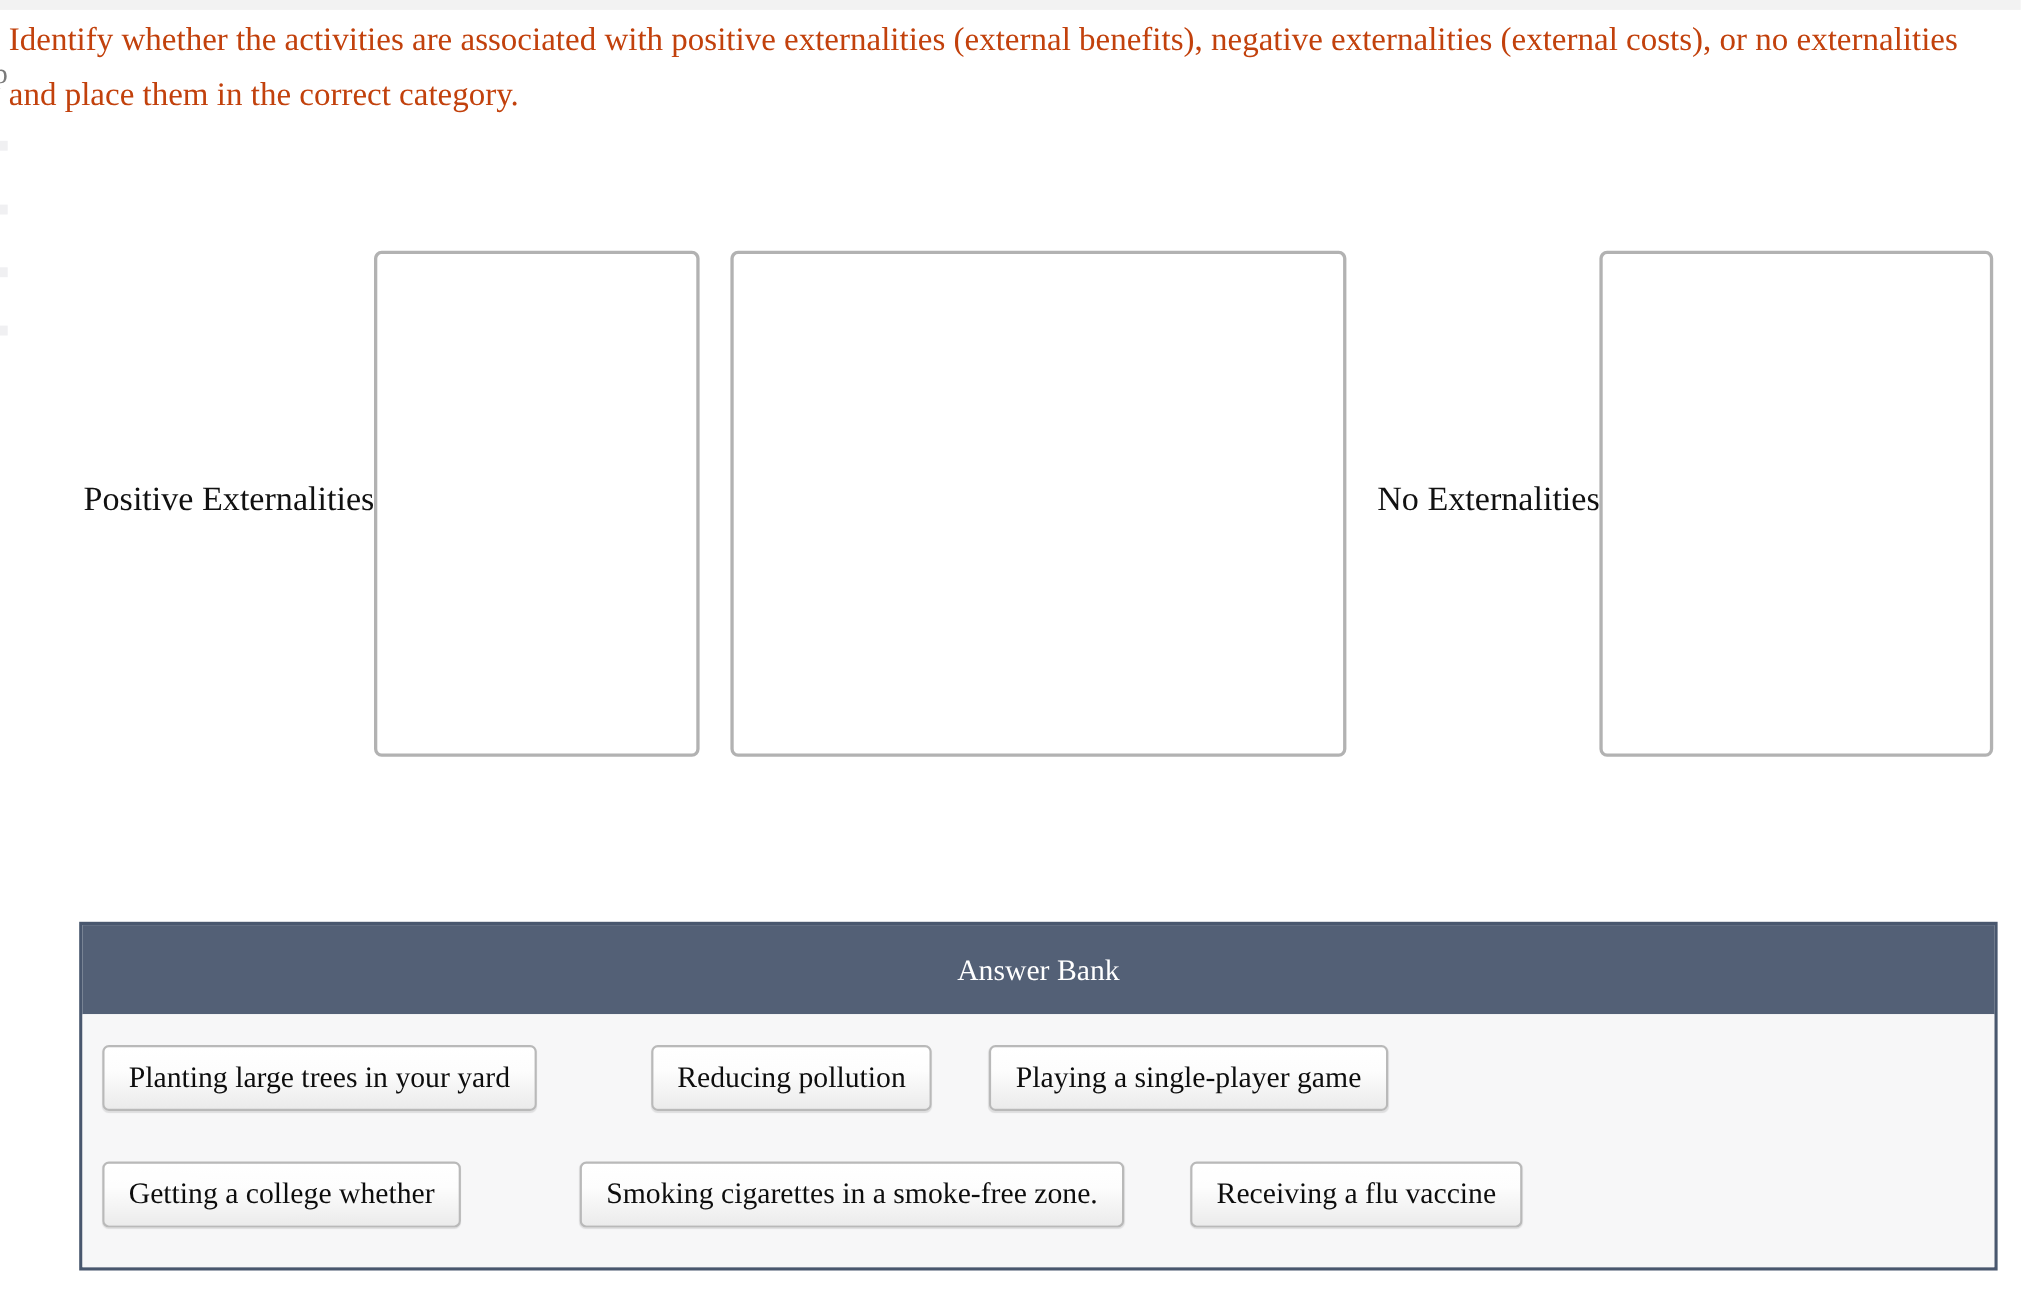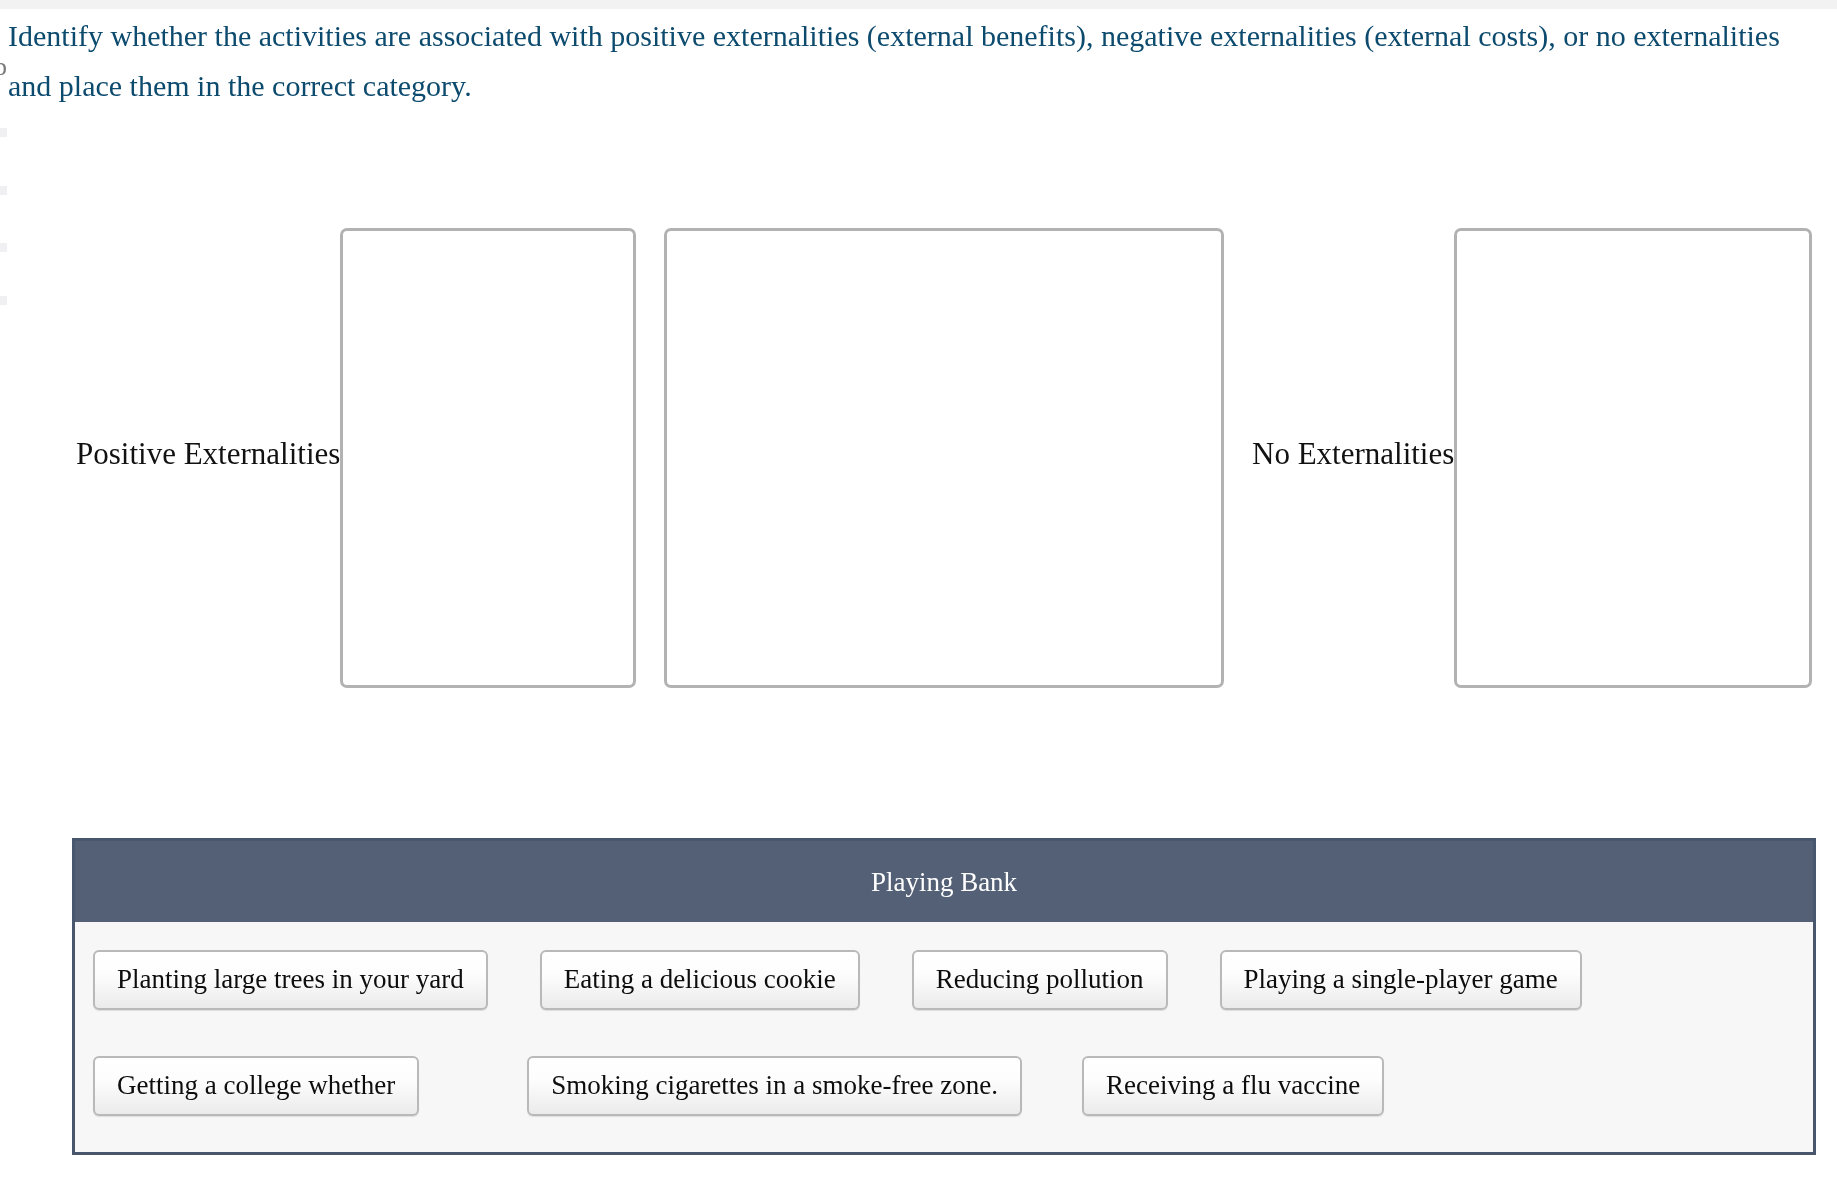--- a/index.html
+++ b/index.html
@@ -34,21 +34,21 @@
   }
 
   
   .prompt {
     position: absolute;
     top: 11px;
     left: 8px;
     width: 1800px;
     font-size: 30px;
     line-height: 50px;
-    color: #0c4a6e;
+    color: #c2410c;
     font-family: "Liberation Serif", serif;
   }
 
   
   .edge-glyph {
     position: absolute;
     left: -6px;
     top: 52px;
     font-size: 26px;
     color: #7a7a7a;
@@ -163,27 +163,26 @@
   </div>
 
   <div class="category">
     <div class="category-label">No Externalities</div>
     <div class="dropzone"></div>
   </div>
 
 </div>
 
 <div class="answer-bank">
-  <div class="answer-bank-header">Playing Bank</div>
+  <div class="answer-bank-header">Answer Bank</div>
   <div class="answer-bank-body">
 
     <div class="chip-row row-1">
       <div class="chip">Planting large trees in your yard</div>
       <div class="spacer-sm"></div>
-      <div class="chip">Eating a delicious cookie</div>
       <div class="spacer-sm"></div>
       <div class="chip">Reducing pollution</div>
       <div class="spacer-sm"></div>
       <div class="chip">Playing a single-player game</div>
     </div>
 
     <div class="chip-row row-2">
       <div class="chip">Getting a college whether</div>
       <div class="spacer-md"></div>
       <div class="spacer-md"></div>

